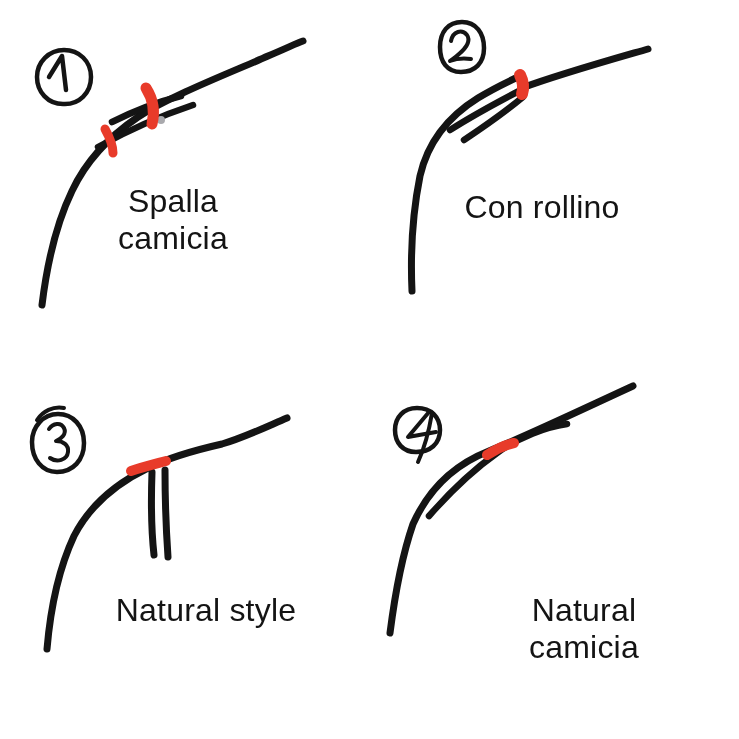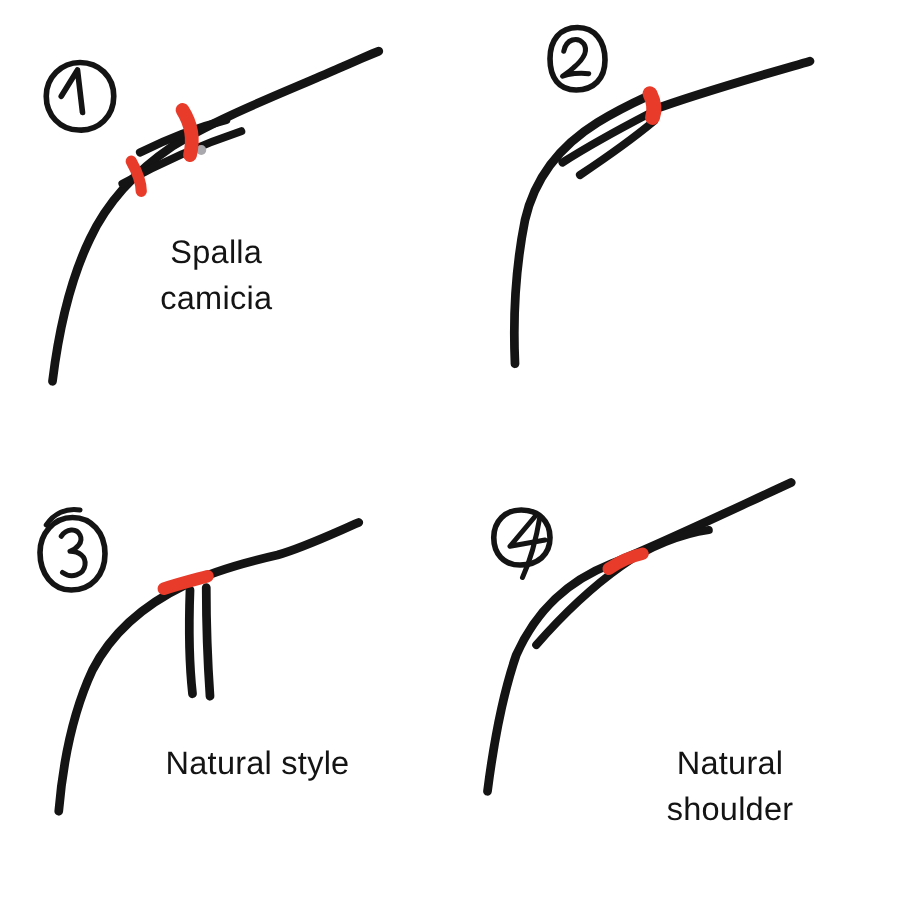--- a/index.html
+++ b/index.html
@@ -42,21 +42,21 @@
   .w45 { stroke-width: 4.5; }
   .w4  { stroke-width: 4; }
   .w9  { stroke-width: 9; }
   .w10 { stroke-width: 10; }
   .w11 { stroke-width: 11; }
   .w12 { stroke-width: 12; }
   .stray { fill: var(--stray-gray); stroke: none; }
   .panel-label {
     position: absolute;
     transform: translateX(-50%);
-    font-size: 26px;
+    font-size: 32px;
     line-height: 37px;
     color: var(--ink);
     text-align: center;
     white-space: pre-line;
     letter-spacing: 0.2px;
   }
   .label-1 { left: 173px; top: 183px; }
   .label-2 { left: 542px; top: 189px; }
   .label-3 { left: 206px; top: 592px; }
   .label-4 { left: 584px; top: 592px; }
@@ -113,16 +113,17 @@
       </g>
       <path class="stroke w7" d="M 390,633 C 396,586 403,553 413,524 C 430,486 456,464 489,451 C 522,438 583,409 633,386"></path>
       <path class="stroke w65" d="M 429,516 C 450,492 473,470 497,453 C 519,437 546,427 567,424"></path>
       <path class="accent w10" d="M 487,455 C 496,449 505,445 514,443"></path>
     </g>
 
   </svg>
 
   <div class="panel-label label-1">Spalla
 camicia</div>
+  <div class="panel-label label-2">Con rollino</div>
   <div class="panel-label label-3">Natural style</div>
-  <div class="panel-label label-4">Natural shoulder</div>
+  <div class="panel-label label-4">Natural camicia</div>
 
 </div>
 
 </body></html>

